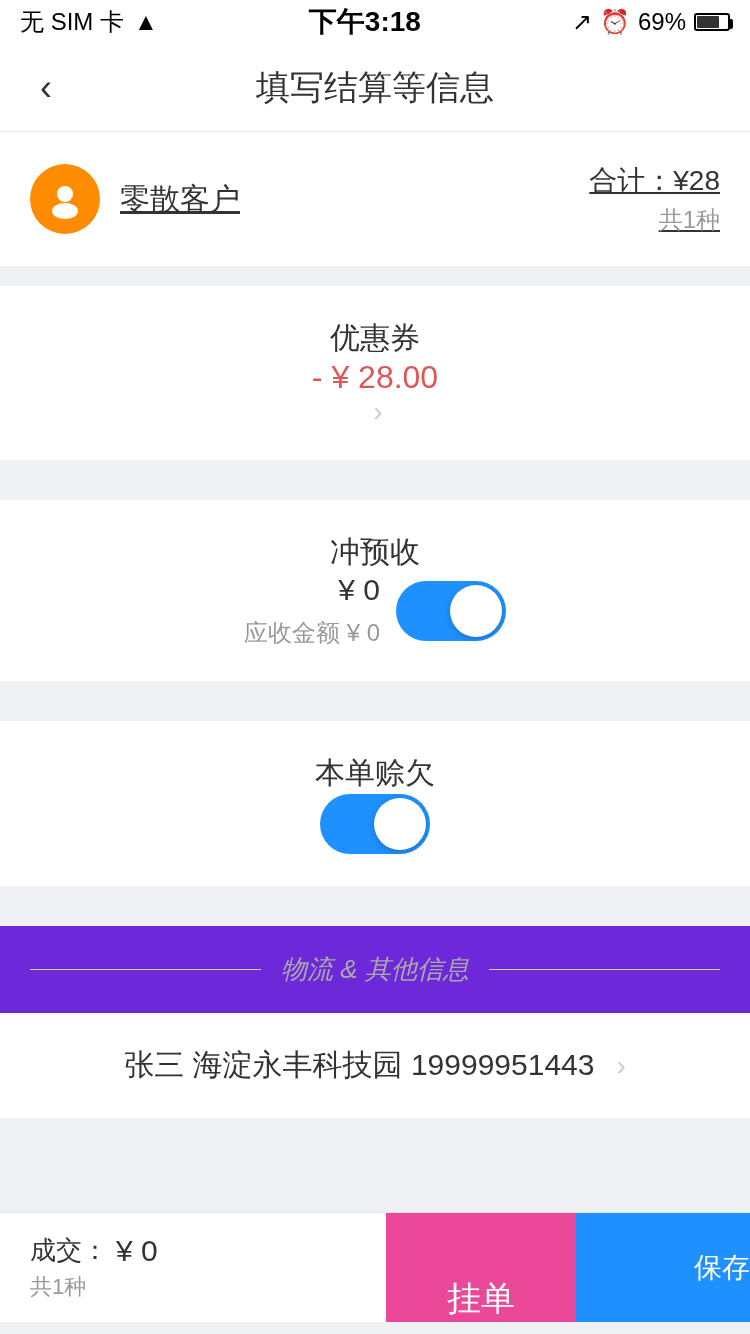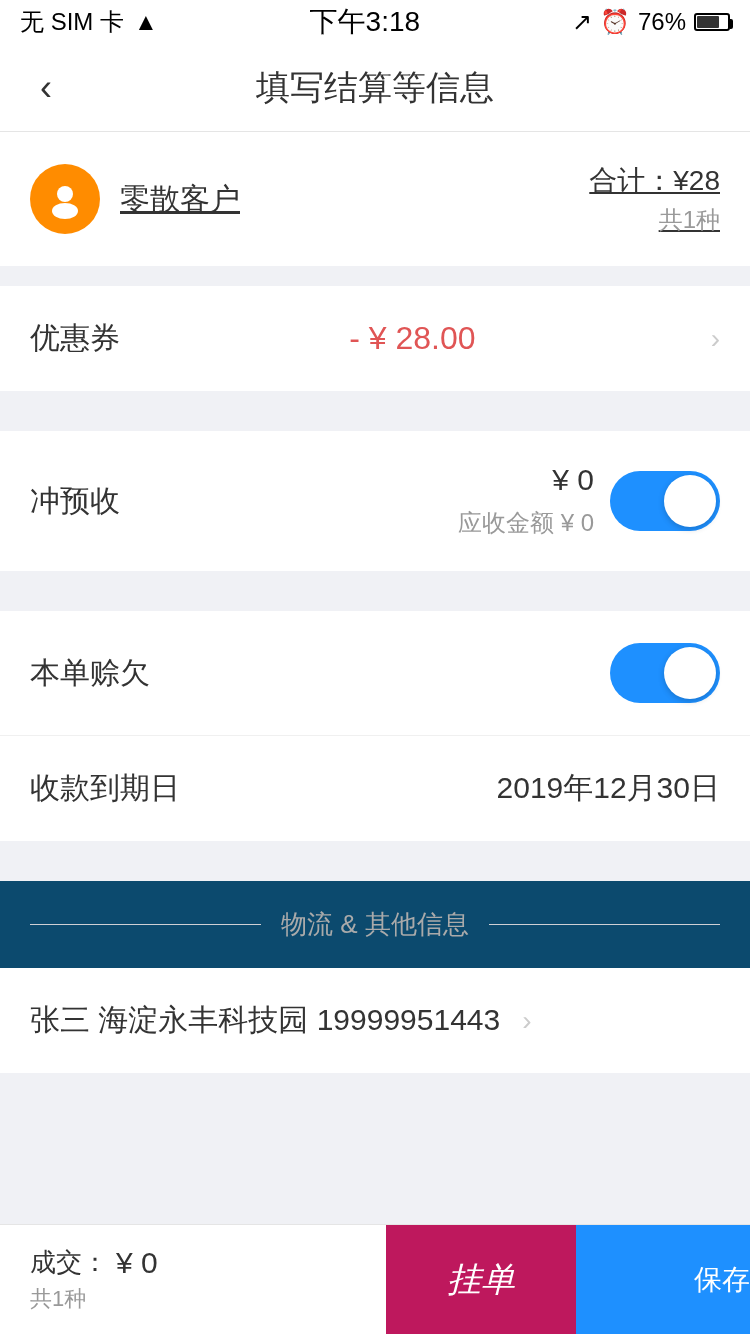--- a/index.html
+++ b/index.html
@@ -18,21 +18,21 @@
       height: 44px;
       background: #fff;
       display: flex;
       align-items: center;
       justify-content: space-between;
       padding: 0 20px;
       font-size: 24px;
       color: #000;
     }
     .status-left { display: flex; align-items: center; gap: 10px; }
-    .status-center { font-weight: 400; font-size: 28px; }
+    .status-center { font-weight: 700; font-size: 28px; }
     .status-right { display: flex; align-items: center; gap: 8px; font-size: 24px; }
     .battery-bar {
       width: 36px; height: 18px; border: 2px solid #000; border-radius: 3px; position: relative; display: inline-block;
     }
     .battery-bar::after {
       content: '';
       position: absolute;
       right: -5px; top: 4px;
       width: 3px; height: 10px;
       background: #000;
@@ -106,21 +106,21 @@
 
     
     .row {
       padding: 32px 30px;
       display: flex;
       align-items: center;
       justify-content: space-between;
       border-bottom: 1px solid #f0f0f0;
       min-height: 90px;
     }
-    .row:last-child { border-bottom: none; }
+    .row:last-child { border-bottom: none; flex-direction: column; }
     .row-label {
       font-size: 30px;
       color: #333;
       flex-shrink: 0;
     }
     .row-right { display: flex; align-items: center; gap: 16px; }
     .row-value { font-size: 30px; color: #333; text-align: right; }
     .row-sub { font-size: 24px; color: #999; text-align: right; margin-top: 4px; }
     .row-value-blue { color: #1e90ff; font-size: 32px; font-weight: 500; }
     .chevron { color: #ccc; font-size: 28px; margin-left: 6px; }
@@ -172,64 +172,64 @@
     .divider-section {
       background: #f0f1f5;
       height: 20px;
     }
 
     
     .section-separator {
       padding: 26px 30px;
       display: flex;
       align-items: center;
-      background: #0c4a6e;
+      background: #6d28d9;
+      font-style: italic;
     }
     .separator-line {
       flex: 1;
       height: 1px;
       background: #d0d0d5;
     }
     .separator-text {
       font-size: 26px;
       color: #aaa;
       padding: 0 20px;
     }
 
     
     .bottom-bar {
       position: fixed;
-      bottom: 0;
+      bottom: 12px;
       left: 0;
       width: 750px;
       height: 110px;
       display: flex;
       align-items: stretch;
       background: #fff;
       border-top: 1px solid #e5e5e5;
     }
     .bottom-info {
       flex: 1;
       display: flex;
       flex-direction: column;
       justify-content: center;
       padding: 0 30px;
     }
     .bottom-deal { font-size: 26px; color: #333; display: flex; align-items: center; gap: 8px; }
     .bottom-deal-amount { font-size: 30px; color: #333; font-weight: 500; }
     .bottom-count { font-size: 22px; color: #999; margin-top: 4px; }
     .btn-hold {
       width: 190px;
-      background: #be185d;
-      display: flex; align-items: center; justify-content: center;
+      background: #ec4899;
+      display: flex; align-items: flex-end; justify-content: center;
       font-size: 34px;
       color: #fff;
       font-weight: 500;
       cursor: pointer;
-      font-style: italic;
     }
     .btn-save {
       width: 174px;
       background: #1e90ff;
       display: flex; align-items: center; justify-content: flex-end;
       font-size: 28px;
       color: #fff;
       font-weight: 500;
       cursor: pointer;
     }
@@ -242,21 +242,21 @@
 
 <div class="status-bar">
   <div class="status-left">
     <span>无 SIM 卡</span>
     <span>▲</span>
   </div>
   <div class="status-center">下午3:18</div>
   <div class="status-right">
     <span>↗</span>
     <span>⏰</span>
-    <span>76%</span>
+    <span>69%</span>
     <span class="battery-bar">
         <span class="battery-fill"></span>
       </span>
   </div>
 </div>
 
 <div class="nav-bar">
   <span class="nav-back">‹</span>
   <span class="nav-title">填写结算等信息</span>
 </div>
@@ -316,24 +316,20 @@
 
     <div class="row">
       <span class="row-label">本单赊欠</span>
       <div class="toggle-wrap">
         <div class="toggle-track">
           <div class="toggle-thumb"></div>
         </div>
       </div>
     </div>
 
-    <div class="row">
-      <span class="row-label">收款到期日</span>
-      <span class="row-value">2019年12月30日</span>
-    </div>
   </div>
 
   <div class="divider-section"></div>
 
   <div class="section-separator">
     <div class="separator-line"></div>
     <span class="separator-text">物流 &amp; 其他信息</span>
     <div class="separator-line"></div>
   </div>
 

